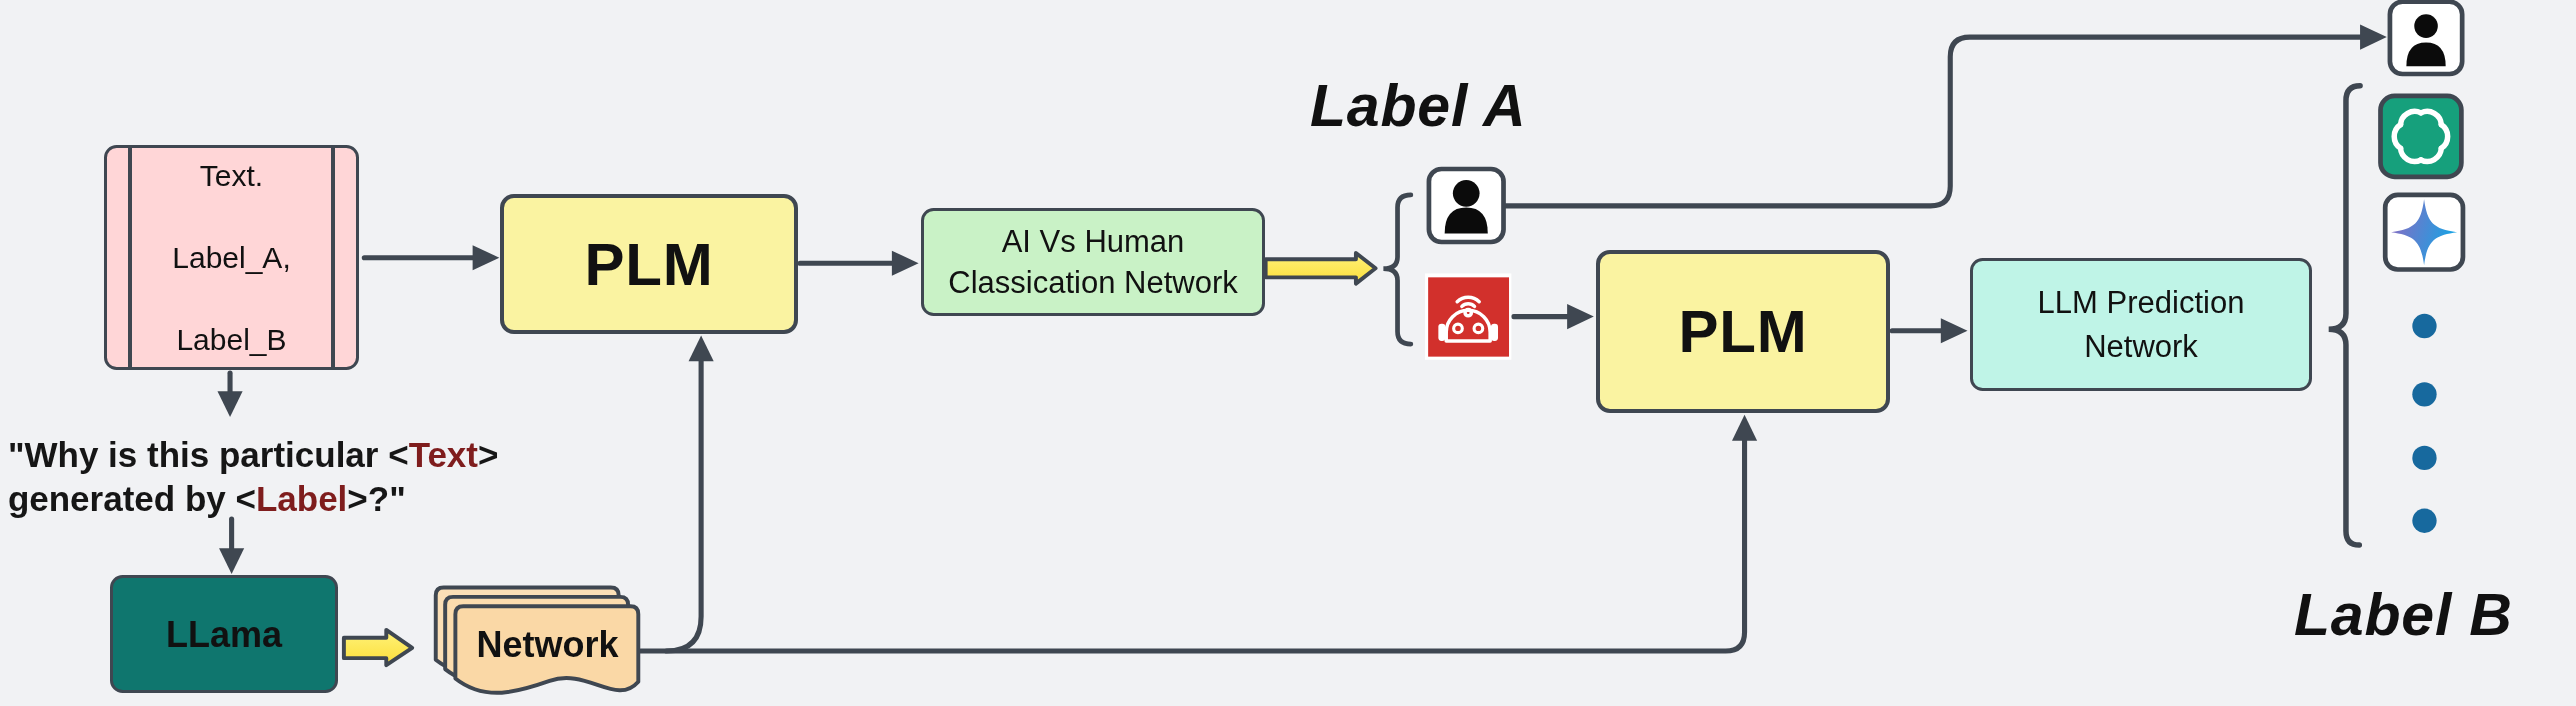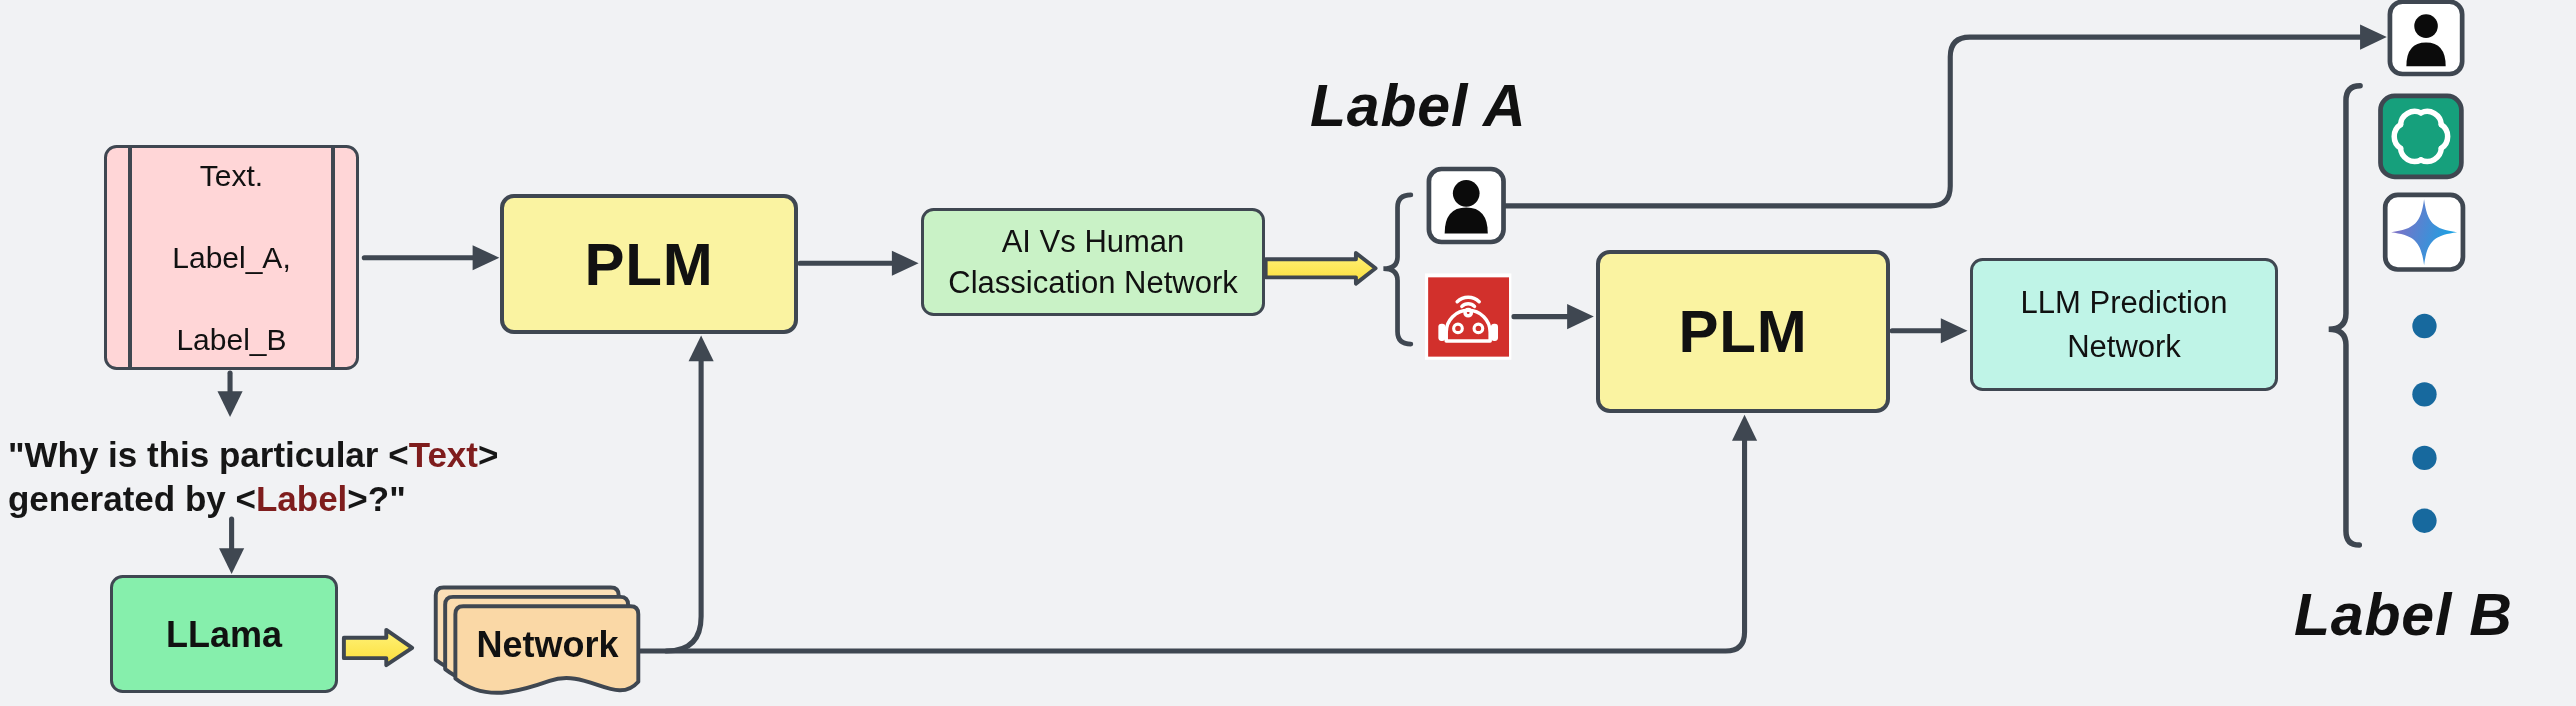--- a/index.html
+++ b/index.html
@@ -14,21 +14,21 @@
   .layer{position:absolute;left:0;top:0;pointer-events:none;}
   .node{
     position:absolute;box-sizing:border-box;
     border:3.9px solid #3f4751;border-radius:12.6px;
     display:flex;flex-direction:column;align-items:center;justify-content:center;
     text-align:center;line-height:1.25;
   }
   .node.big{border-width:4.7px;border-radius:14px;}
   .pink{background:#ffd6d7;}
   .yellow{background:#faf3a1;}
-  .yellow-light{background:#86efac;}
+  .yellow-light{background:#0f766e;}
   .green{background:#c9f2c6;}
   .cyan{background:#bff4e7;}
   .plm-label{font-size:60px;font-weight:bold;letter-spacing:0.8px;}
   .pink .line{font-size:30px;line-height:38px;}
   .green .line{font-size:31px;line-height:41px;}
   .cyan .line{font-size:31px;line-height:44px;}
   .card-bar{position:absolute;top:0;bottom:0;width:3.9px;background:#3f4751;}
   .card-bar.left{left:21px;}
   .card-bar.right{right:21px;}
   .llama-label{font-size:36px;font-weight:bold;}
@@ -190,21 +190,21 @@
     <div class="line">AI Vs Human</div>
     <div class="line">Classication Network</div>
   </div>
 
   <div class="big-annotation" style="left:1310px;top:72px;">Label A</div>
 
   <div class="node big yellow" style="left:1596px;top:250px;width:294px;height:163px;">
     <div class="plm-label">PLM</div>
   </div>
 
-  <div class="node cyan" style="left:1970px;top:258px;width:308px;height:133px;">
+  <div class="node cyan" style="left:1970px;top:258px;width:342px;height:133px;">
     <div class="line">LLM Prediction</div>
     <div class="line">Network</div>
   </div>
 
   <div class="big-annotation" style="left:2294px;top:581px;">Label B</div>
 
 </div>
 
 
 </body></html>

